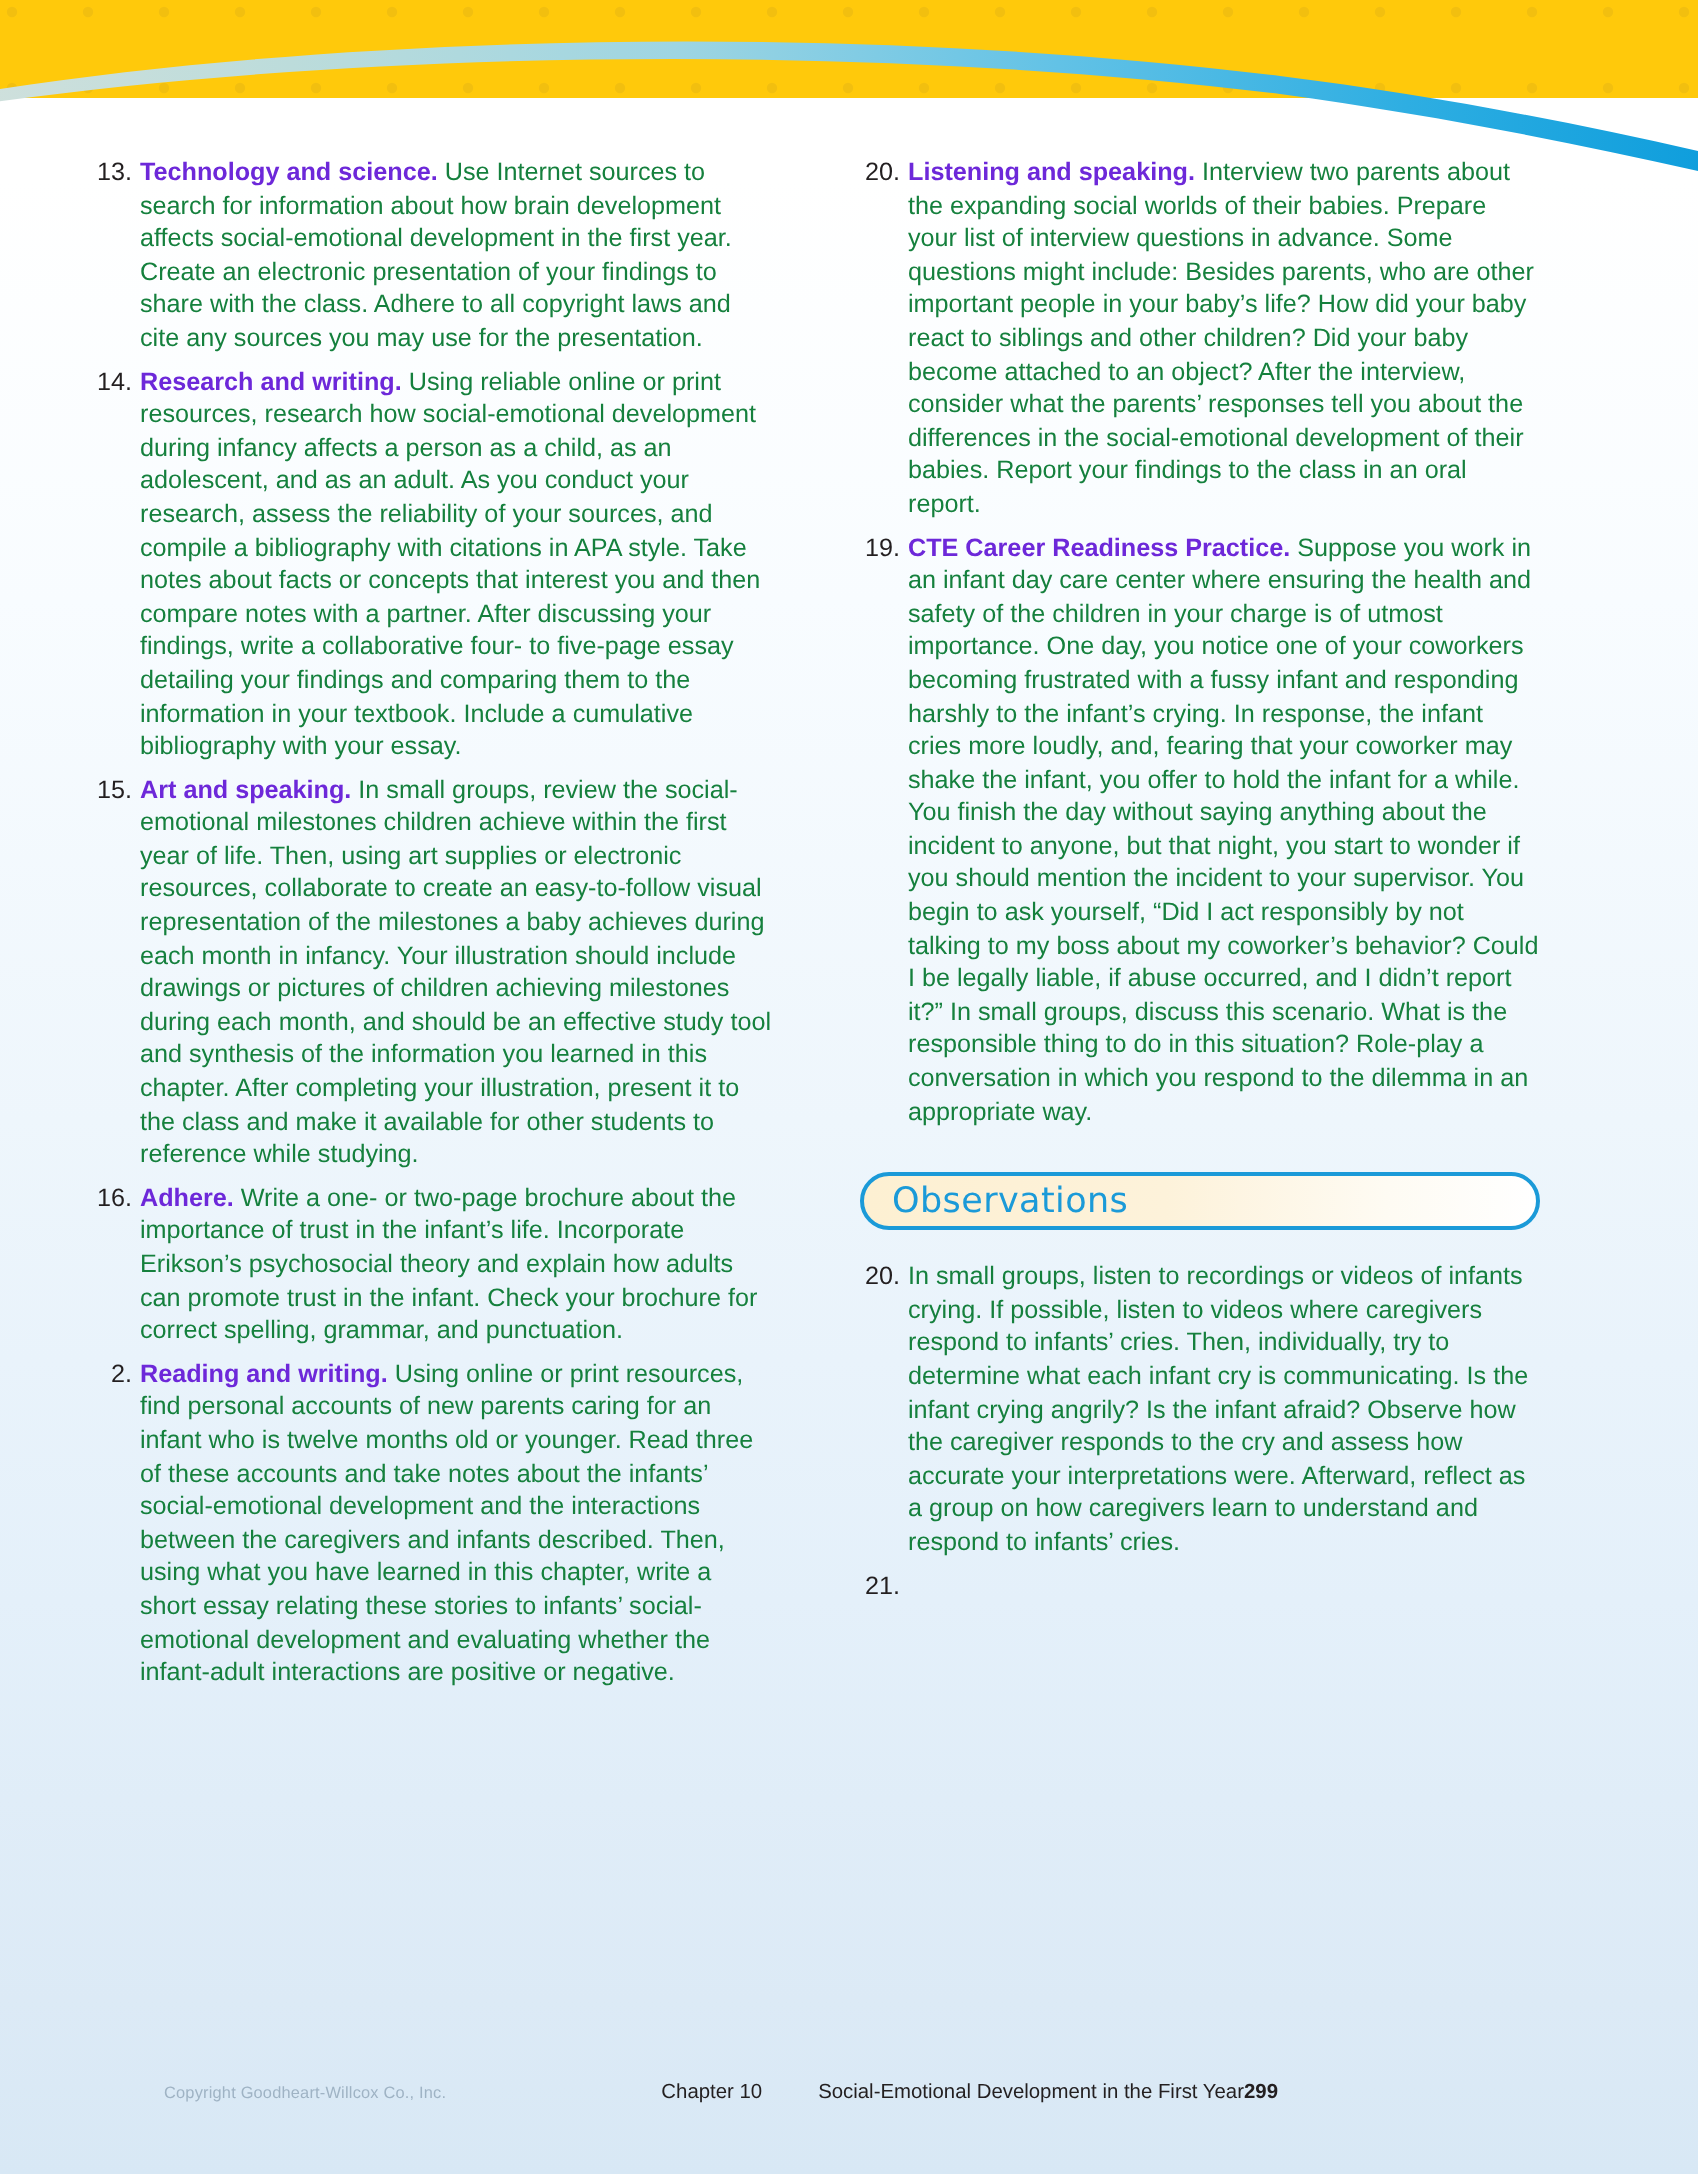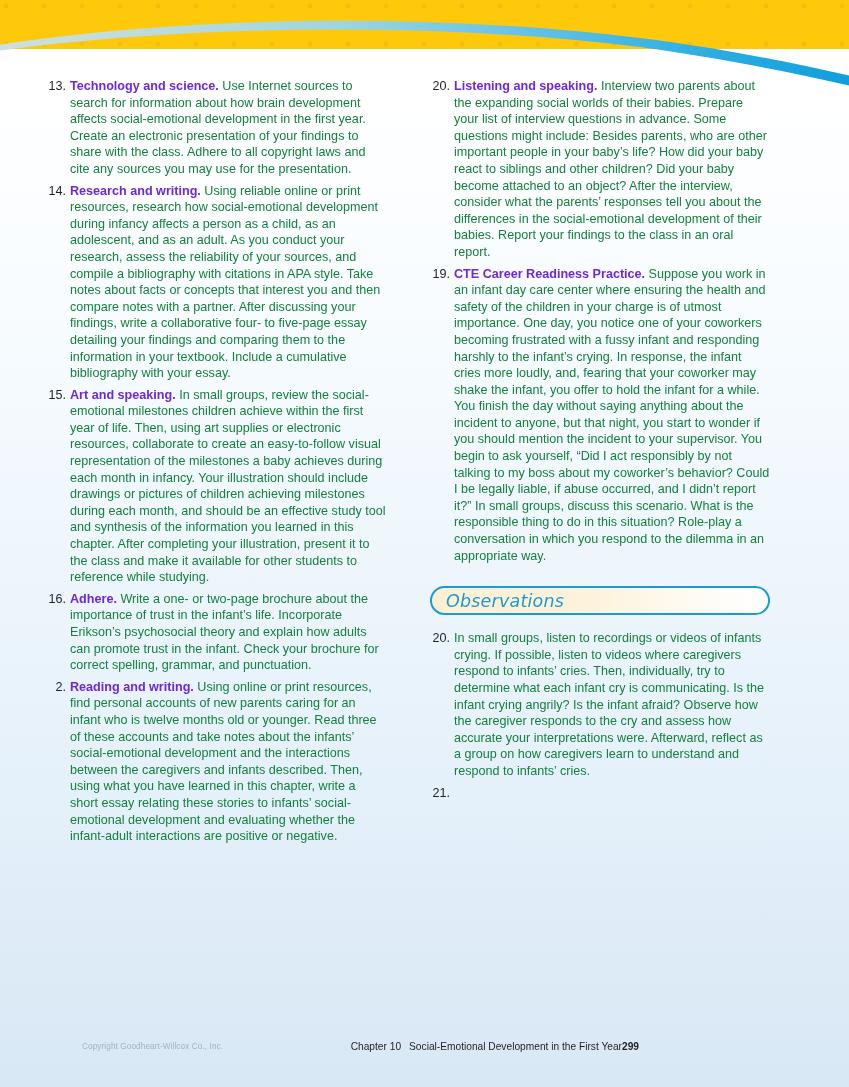--- a/index.html
+++ b/index.html
@@ -77,21 +77,20 @@
   .item .lead {
     color: #6d28d9;
     font-weight: bold;
   }
   .item .txt { color: #15803d; }
 
   
   .obs-wrap {
     margin-top: 22px;
     margin-bottom: 15px;
-    font-style: italic;
   }
   .obs-pill {
     width: 340px;
     height: 29px;
     box-sizing: border-box;
     border: 2px solid #1b9ad8;
     border-radius: 15px;
     background: linear-gradient(to right, #fdf0d2 0%, #fdf2da 45%, #fefbf3 78%, #ffffff 100%);
     display: flex;
     align-items: center;
@@ -124,21 +123,21 @@
   }
   .footer .folio {
     position: absolute;
     right: 62px;
     top: 0;
     font-size: 10.2px;
     color: #231f20;
     line-height: 14px;
     white-space: nowrap;
   }
-  .footer .folio .chapter { margin-right: 8px; padding-left: 16px; }
+  .footer .folio .chapter { margin-right: 28px; padding-left: 16px; }
   .footer .folio .chtitle { margin-right: 0; }
   .footer .folio .pageno  { font-weight: bold; }
 </style>
 </head>
 <body>
 
 <div class="header-banner">
   <svg class="banner-svg" width="849" height="90" viewBox="0 0 849 90" xmlns="http://www.w3.org/2000/svg">
     <defs>
       <pattern id="dots" x="0" y="0" width="38" height="38" patternUnits="userSpaceOnUse">

